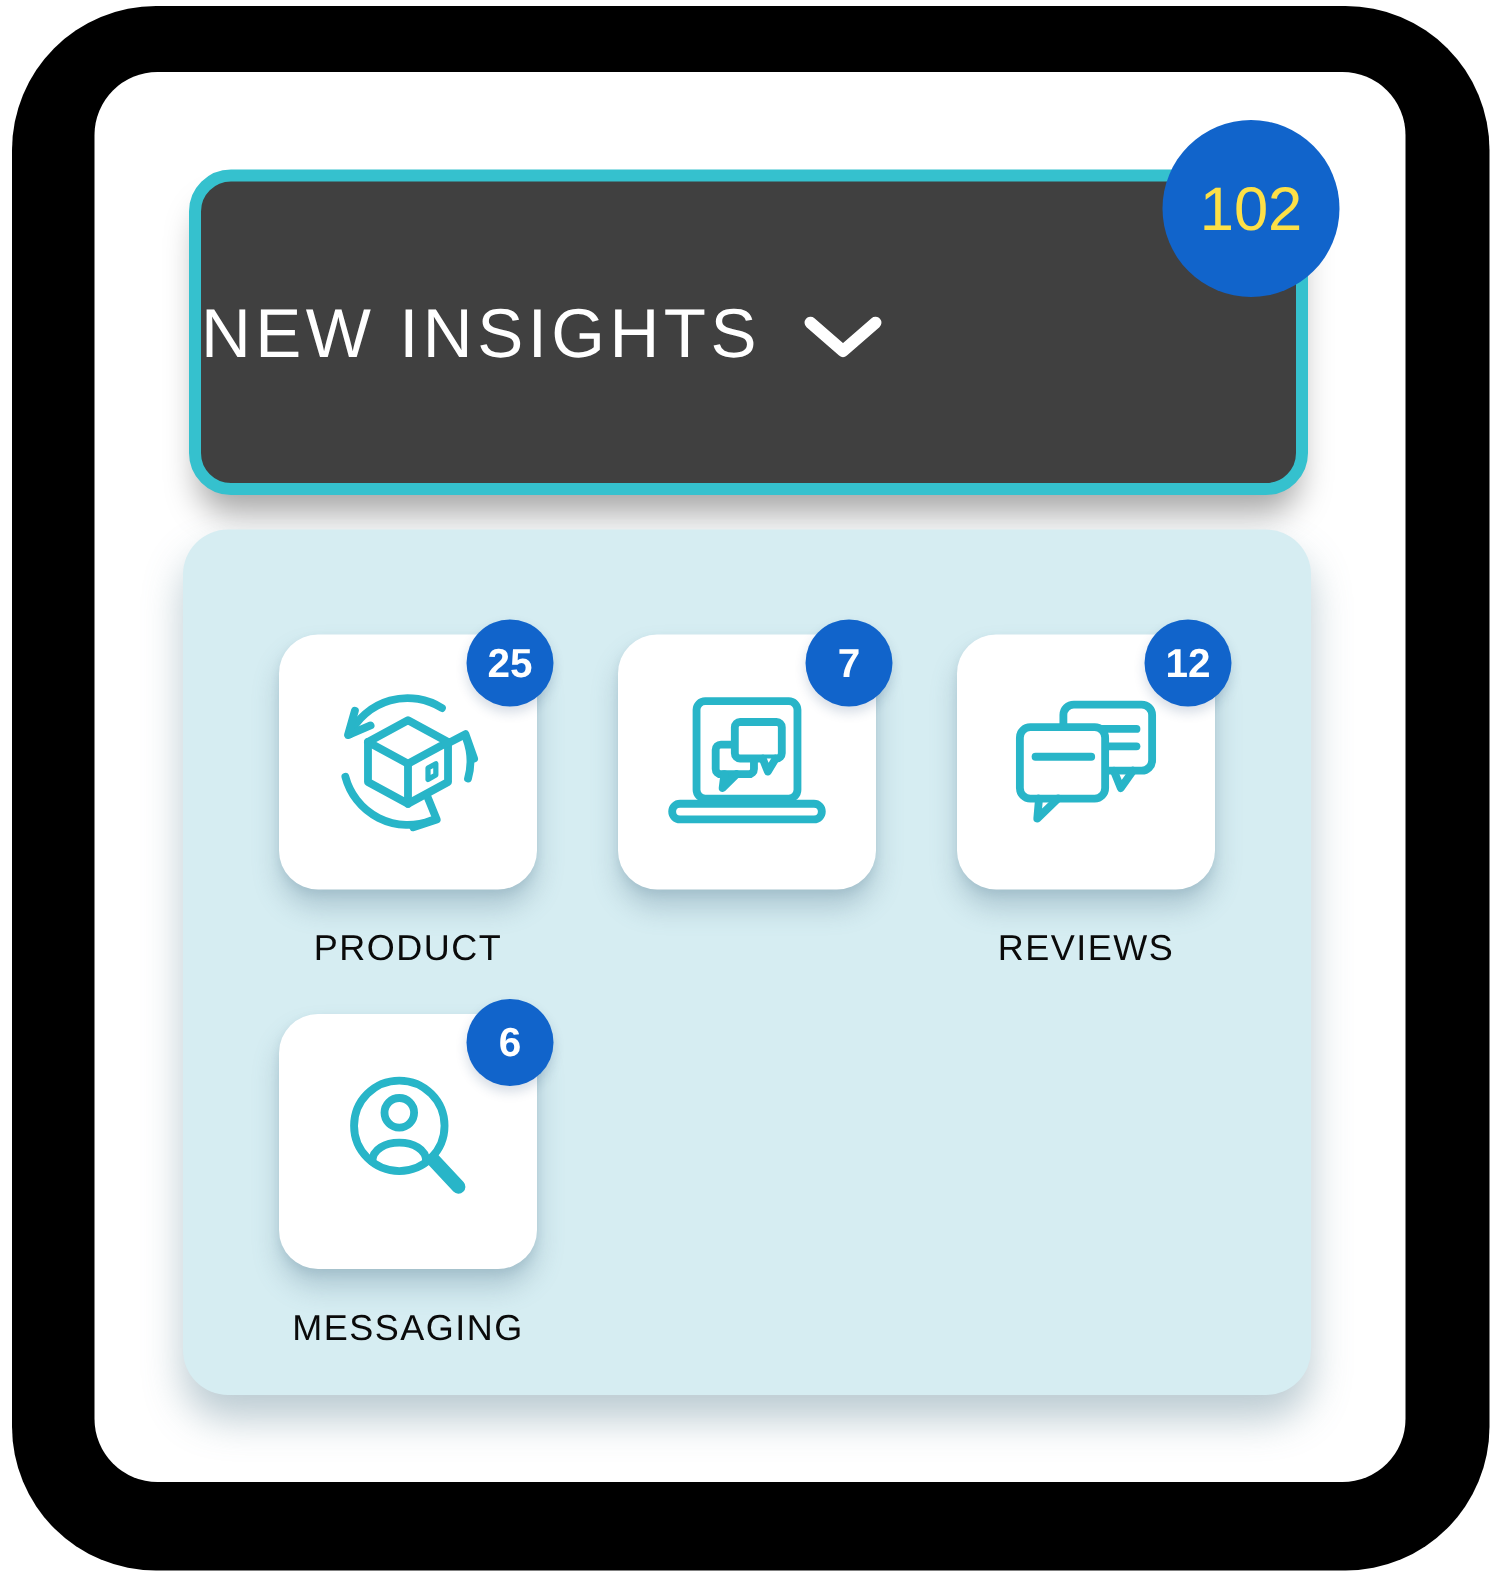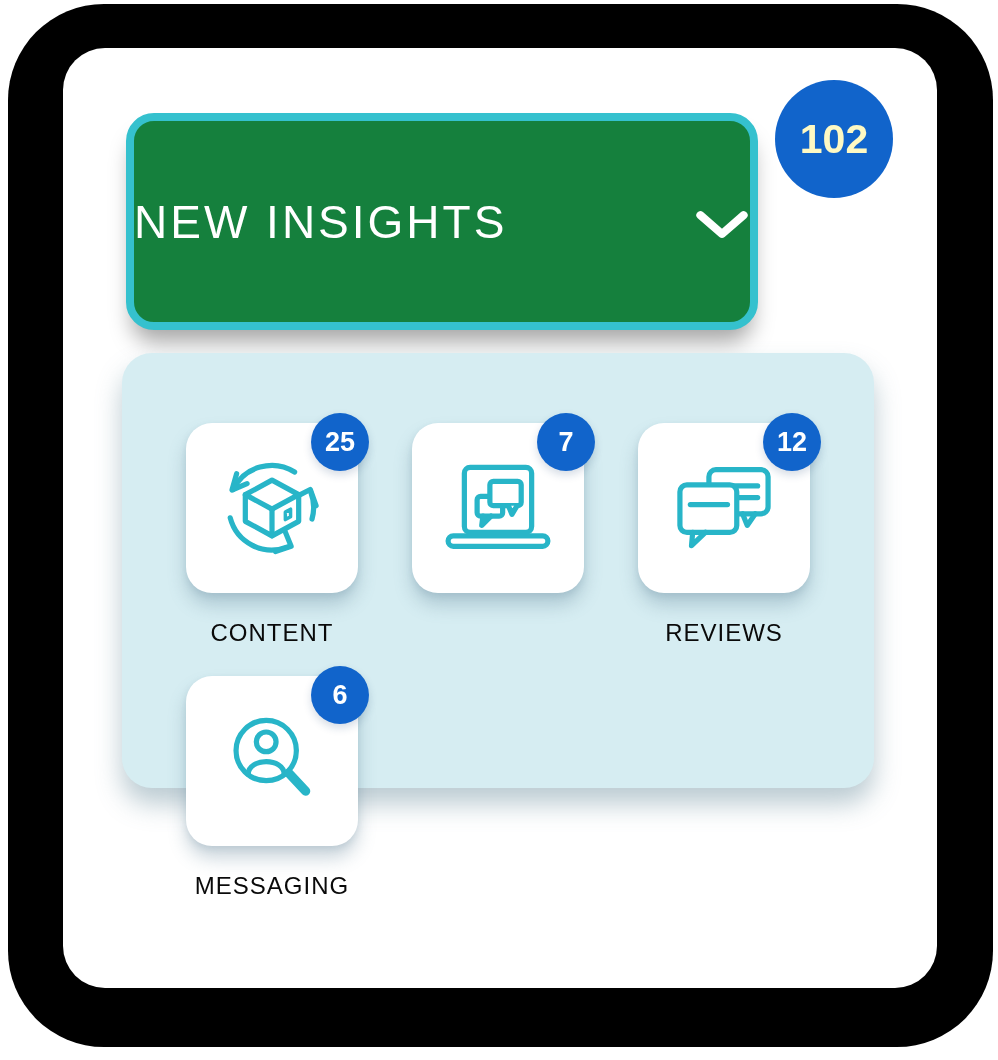--- a/index.html
+++ b/index.html
@@ -12,41 +12,41 @@
     position:absolute; left:8px; top:4px; width:985px; height:1043px;
     background:#000; border-radius:96px;
   }
   .card {
     position:absolute; left:63px; top:48px; width:874px; height:940px;
     background:#fff; border-radius:42px;
     box-shadow:0 6px 24px rgba(0,0,0,0.25);
   }
 
   .header-btn {
-    position:absolute; left:126px; top:113px; width:632px; height:217px;
-    background:#15803d; border:8px solid var(--accent-teal,#35c1ce); border-radius:28px;
-    display:flex; align-items:center; justify-content:space-between; gap:27px;
+    position:absolute; left:126px; top:113px; width:746px; height:217px;
+    background:#404040; border:8px solid var(--accent-teal,#35c1ce); border-radius:28px;
+    display:flex; align-items:center; justify-content:flex-start; gap:27px;
     box-shadow:0 18px 22px -6px rgba(0,0,0,0.35);
     cursor:pointer;
   }
   .header-title {
     color:#fff; font-size:46px; font-weight:400; letter-spacing:3px; white-space:nowrap;
   }
   .chevron { display:flex; align-items:center; margin-top:6px; }
   .chevron svg { width:56px; height:32px; display:block; }
 
   .badge-main {
     position:absolute; left:775px; top:80px; width:118px; height:118px;
     border-radius:50%; background:var(--badge-blue,#1164cb);
-    color:#fef9c3; font-size:41px; font-weight:700;
+    color:#fde047; font-size:41px; font-weight:400;
     display:flex; align-items:center; justify-content:center;
   }
 
   .panel {
-    position:absolute; left:122px; top:353px; width:752px; height:435px;
+    position:absolute; left:122px; top:353px; width:752px; height:577px;
     background:var(--panel-blue,#d6edf2); border-radius:30px;
     box-shadow:0 16px 26px rgba(105,140,155,0.45);
   }
   .grid {
     display:grid; grid-template-columns:repeat(3,172px);
     column-gap:54px; row-gap:29px; padding:70px 64px 0 64px;
   }
   .cell { display:flex; flex-direction:column; align-items:center; }
   .tile {
     position:relative; width:172px; height:170px; background:#fff; border-radius:26px;
@@ -99,21 +99,21 @@
     <path d="M69.5 19 A37 37 0 0 0 16.5 34"></path>
     <path d="M28.5 29 L15.5 34.5 L19.5 20.5"></path>
     <path d="M14 58.5 A37 37 0 0 0 63.5 83.5"></path>
     <path d="M53 87.5 L66.5 83 L61 69.5"></path>
     <path d="M84.5 59.5 A37 37 0 0 0 83.5 36.5"></path>
     <path d="M71.5 40 L83 34 L88 48"></path>
   </svg>
             </span>
             <span class="badge">25</span>
           </div>
-          <div class="label">CONTENT</div>
+          <div class="label">PRODUCT</div>
         </div>
         <div class="cell">
           <div class="tile">
             <span class="icon">
               <svg viewBox="0 0 100 100" stroke="currentColor" fill="none" stroke-linecap="round" stroke-linejoin="round" stroke-width="4.5">
     <rect x="21" y="15" width="58" height="56" rx="5"></rect>
     <rect x="7" y="74" width="86" height="9" rx="4.5"></rect>
     <rect x="32" y="40" width="22" height="17" rx="3"></rect>
     <path d="M37 57 L36 65 L44 57"></path>
     <rect x="43" y="27" width="27" height="21" rx="3" fill="#ffffff"></rect>

